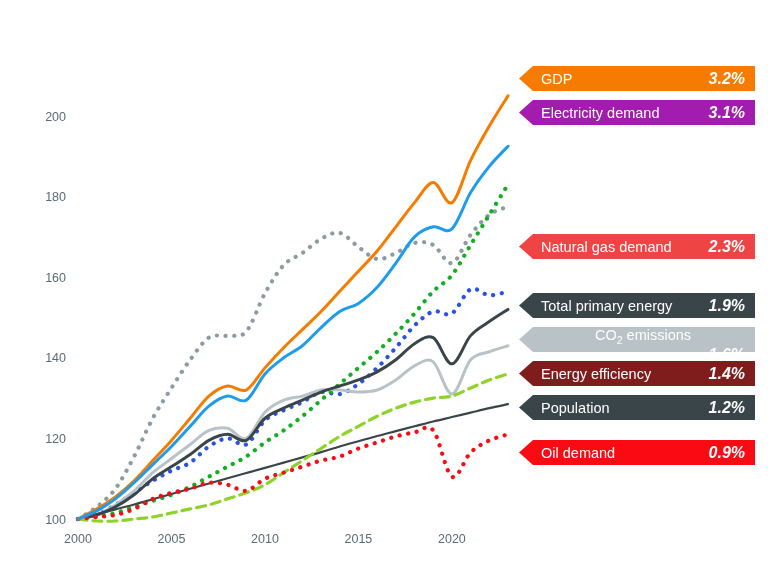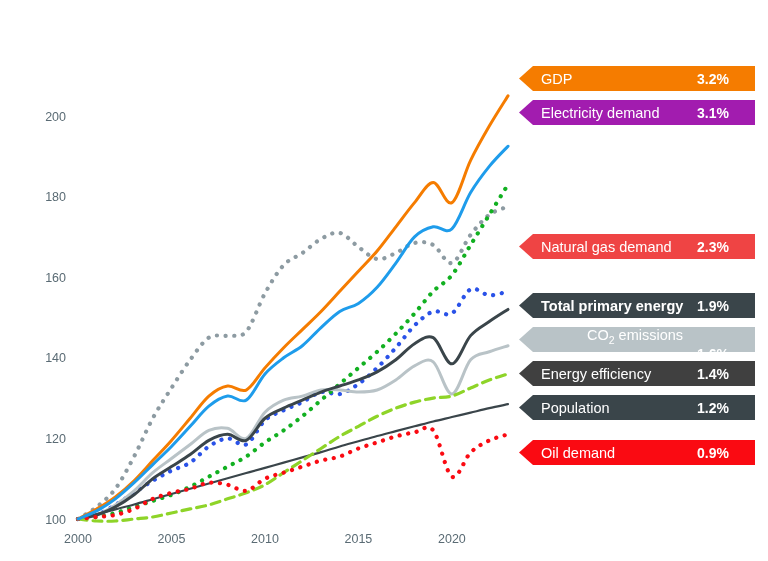--- a/index.html
+++ b/index.html
@@ -40,34 +40,35 @@
   }
   .badge{
     position:absolute;
     left:14px;
     height:25px;
     width:236px;
     display:flex;
     align-items:center;
     box-sizing:border-box;
     padding-left:22px;
-    padding-right:26px;
+    padding-right:10px;
     -webkit-clip-path:polygon(14px 0,100% 0,100% 100%,14px 100%,0 50%);
     clip-path:polygon(14px 0,100% 0,100% 100%,14px 100%,0 50%);
   }
   .badge .bl{
     font-size:14.5px;
     white-space:nowrap;
     flex:0 0 auto;
   }
   .badge .bv{
-    font-size:14px;
+    font-size:16px;
     font-weight:bold;
     margin-left:auto;
     white-space:nowrap;
+    font-style:italic;
   }
   .badge .bl sub{font-size:10.5px;}
 </style>
 </head>
 <body>
 
 <div id="root">
 
 
   <div id="plot">
@@ -103,28 +104,28 @@
       </div>
       <div class="badge" style="top: 40px; background: #a21caf;">
         <span class="bl" style="color: rgb(255, 255, 255);">Electricity demand</span>
         <span class="bv" style="color: rgb(255, 255, 255);">3.1%</span>
       </div>
       <div class="badge" style="top: 174px; background: #ef4444;">
         <span class="bl" style="color: rgb(255, 255, 255);">Natural gas demand</span>
         <span class="bv" style="color: rgb(255, 255, 255);">2.3%</span>
       </div>
       <div class="badge" style="top: 233px; background: rgb(58, 69, 74);">
-        <span class="bl" style="color: rgb(255, 255, 255); font-weight: bold;">Total primary energy</span>
+        <span class="bl" style="color: rgb(255, 255, 255);">Total primary energy</span>
         <span class="bv" style="color: rgb(255, 255, 255);">1.9%</span>
       </div>
       <div class="badge" style="top: 267px; background: rgb(185, 195, 199); flex-direction: column;">
         <span class="bl" style="color: rgb(255, 255, 255);">CO<sub>2</sub> emissions</span>
         <span class="bv" style="color: rgb(255, 255, 255);">1.6%</span>
       </div>
-      <div class="badge" style="top: 301px; background: #404040;">
+      <div class="badge" style="top: 301px; background: #7f1d1d;">
         <span class="bl" style="color: rgb(255, 255, 255);">Energy efficiency</span>
         <span class="bv" style="color: rgb(255, 255, 255);">1.4%</span>
       </div>
       <div class="badge" style="top: 335px; background: rgb(58, 69, 74);">
         <span class="bl" style="color: rgb(255, 255, 255);">Population</span>
         <span class="bv" style="color: #ffffff;">1.2%</span>
       </div>
       <div class="badge" style="top: 380px; background: rgb(250, 10, 18);">
         <span class="bl" style="color: rgb(255, 255, 255);">Oil demand</span>
         <span class="bv" style="color: rgb(255, 255, 255);">0.9%</span>

